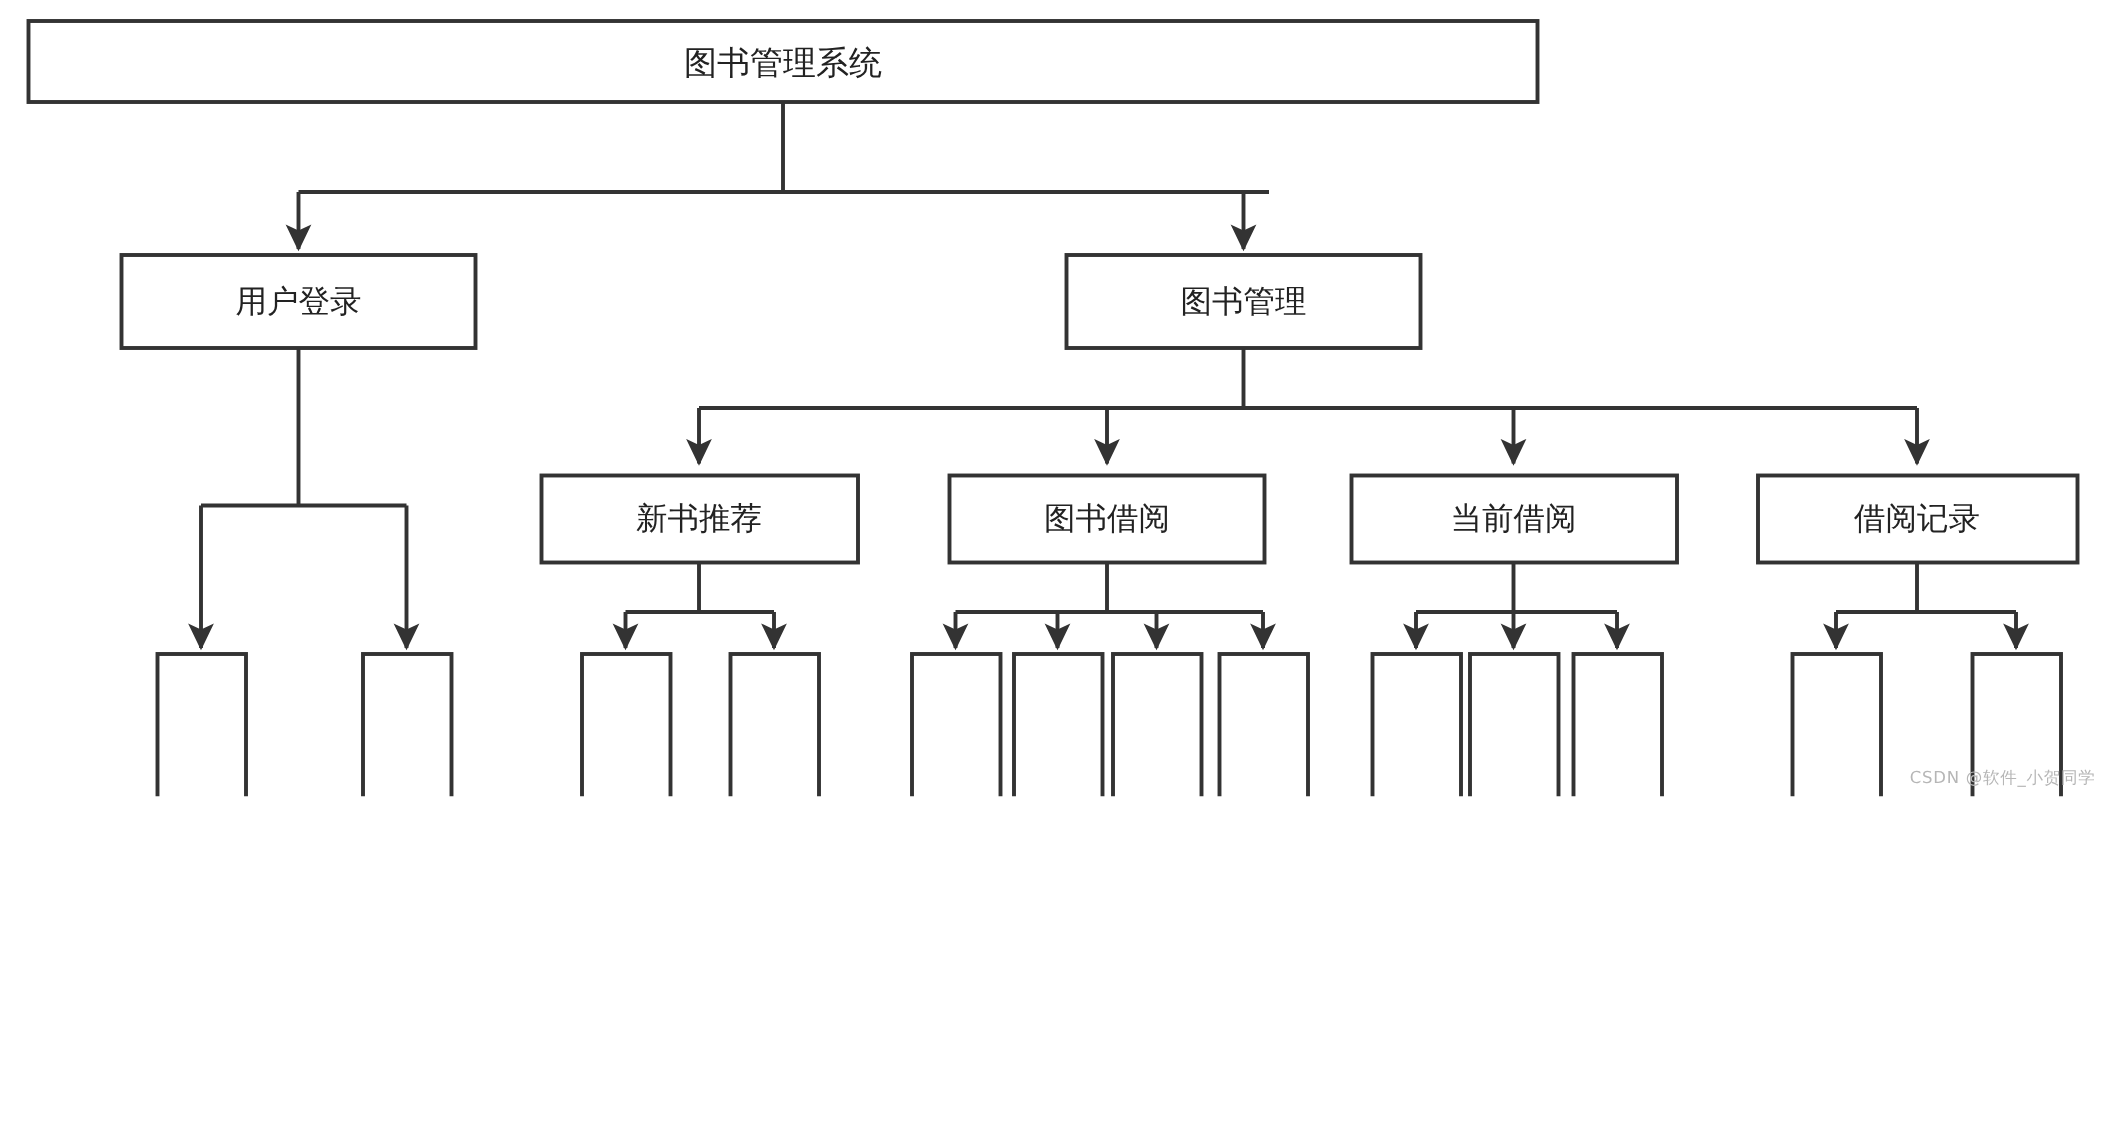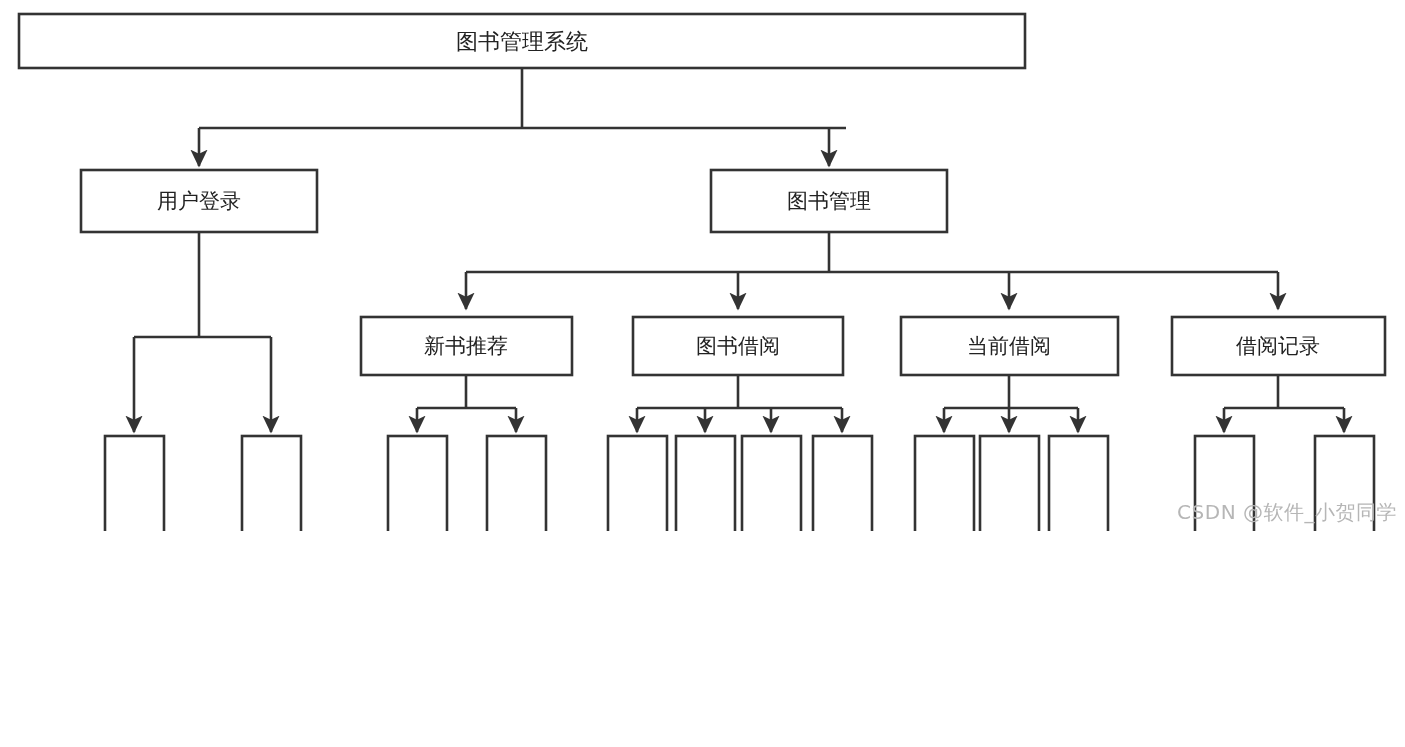--- a/index.html
+++ b/index.html
@@ -46,21 +46,21 @@
     text-anchor: middle;
   }
   .node-label.title {
     font-size: 22px;
   }
   .watermark {
     position: absolute;
     right: 8px;
     bottom: 5px;
     font-family: "DejaVu Sans", "Liberation Sans", sans-serif;
-    font-size: 20px;
+    font-size: 11px;
     color: #b6b6b6;
     white-space: nowrap;
     letter-spacing: 0.5px;
   }
   .vtext {
     position: absolute;
     writing-mode: vertical-rl;
     text-orientation: upright;
     font-family: "DejaVu Sans", "Liberation Sans", sans-serif;
     font-size: 20px;

